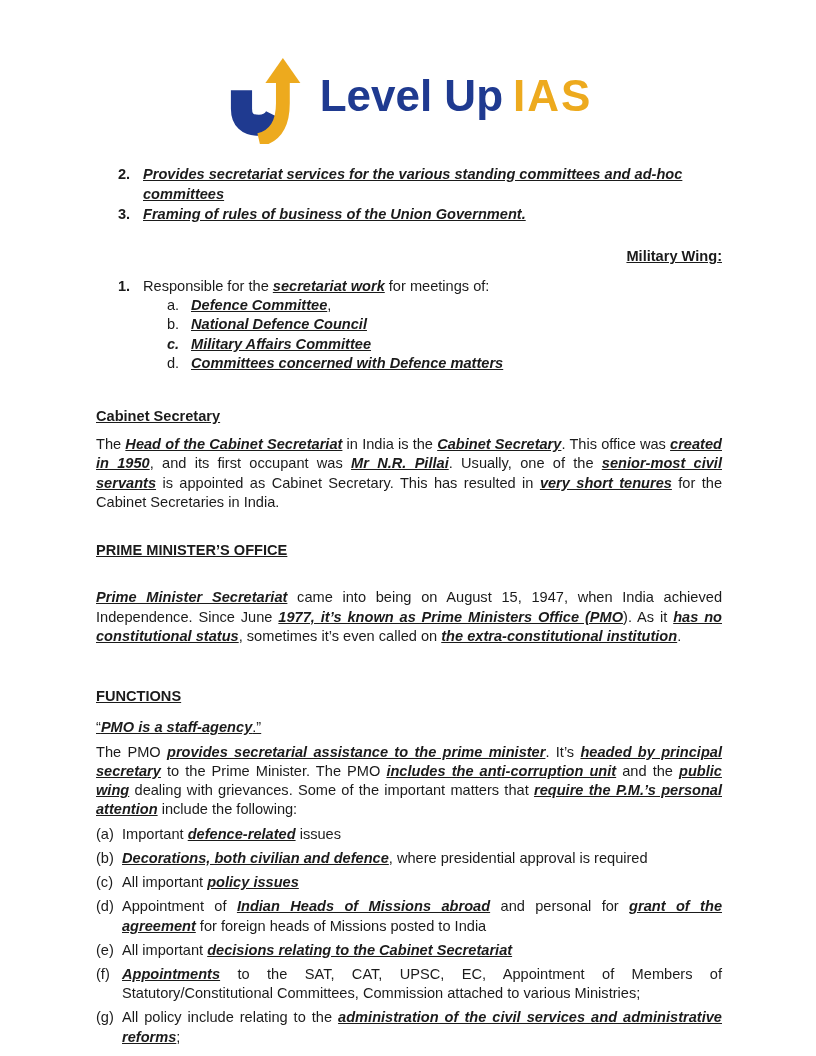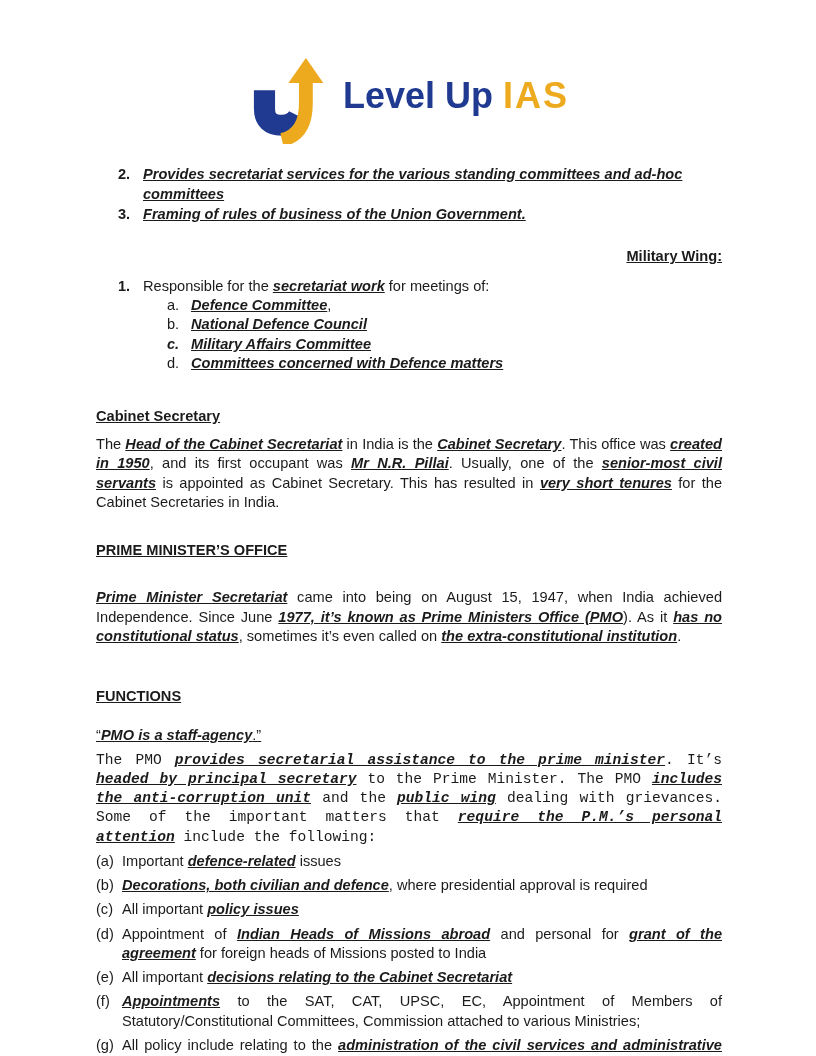--- a/index.html
+++ b/index.html
@@ -15,21 +15,21 @@
   
   .logo-wrap {
     padding-top: 50px;
     height: 142px;
     display: flex;
     justify-content: center;
     align-items: center;
   }
   .logo-icon { width: 92px; height: 90px; margin-top: 6px; }
   .logo-text {
-    font-size: 36px;
+    font-size: 44px;
     font-weight: 700;
     letter-spacing: 0px;
     line-height: 1;
     margin-left: 4px;
     white-space: nowrap;
   }
   .logo-blue { color: #1f3a90; }
   .logo-gold { color: #edaa1e; margin-left: 10px; letter-spacing: 2px; }
 
   
@@ -62,22 +62,22 @@
   
   .top-list { margin-top: 22px; }
   .mw-heading { margin-top: 22px; text-align: right; }
   .mw-item { margin-top: 10px; }
   .intel-para { margin-top: 6px; }
   .cab-heading { margin-top: 33px; }
   .cab-para { margin-top: 9px; }
   .pmo-heading { margin-top: 28px; }
   .pmo-para { margin-top: 28px; }
   .fn-heading { margin-top: 40px; }
-  .fn-quote { margin-top: 20px; line-height: 19.3px; text-decoration: underline; }
-  .fn-para { margin-top: 5px; font-family: Liberation Mono, monospace; }
+  .fn-quote { margin-top: 12px; line-height: 19.3px; text-decoration: underline; }
+  .fn-para { margin-top: 5px; }
   .fn-list { margin-top: 5px; }
 </style>
 </head>
 <body>
 
 <div class="page">
 
   <div class="logo-wrap">
     <svg class="logo-icon" viewBox="0 0 100 95">
       <path d="M19,38 L19,58 Q19,76 38,76 Q51,76 56,66" fill="none" stroke="#1f3a90" stroke-width="23"></path>

